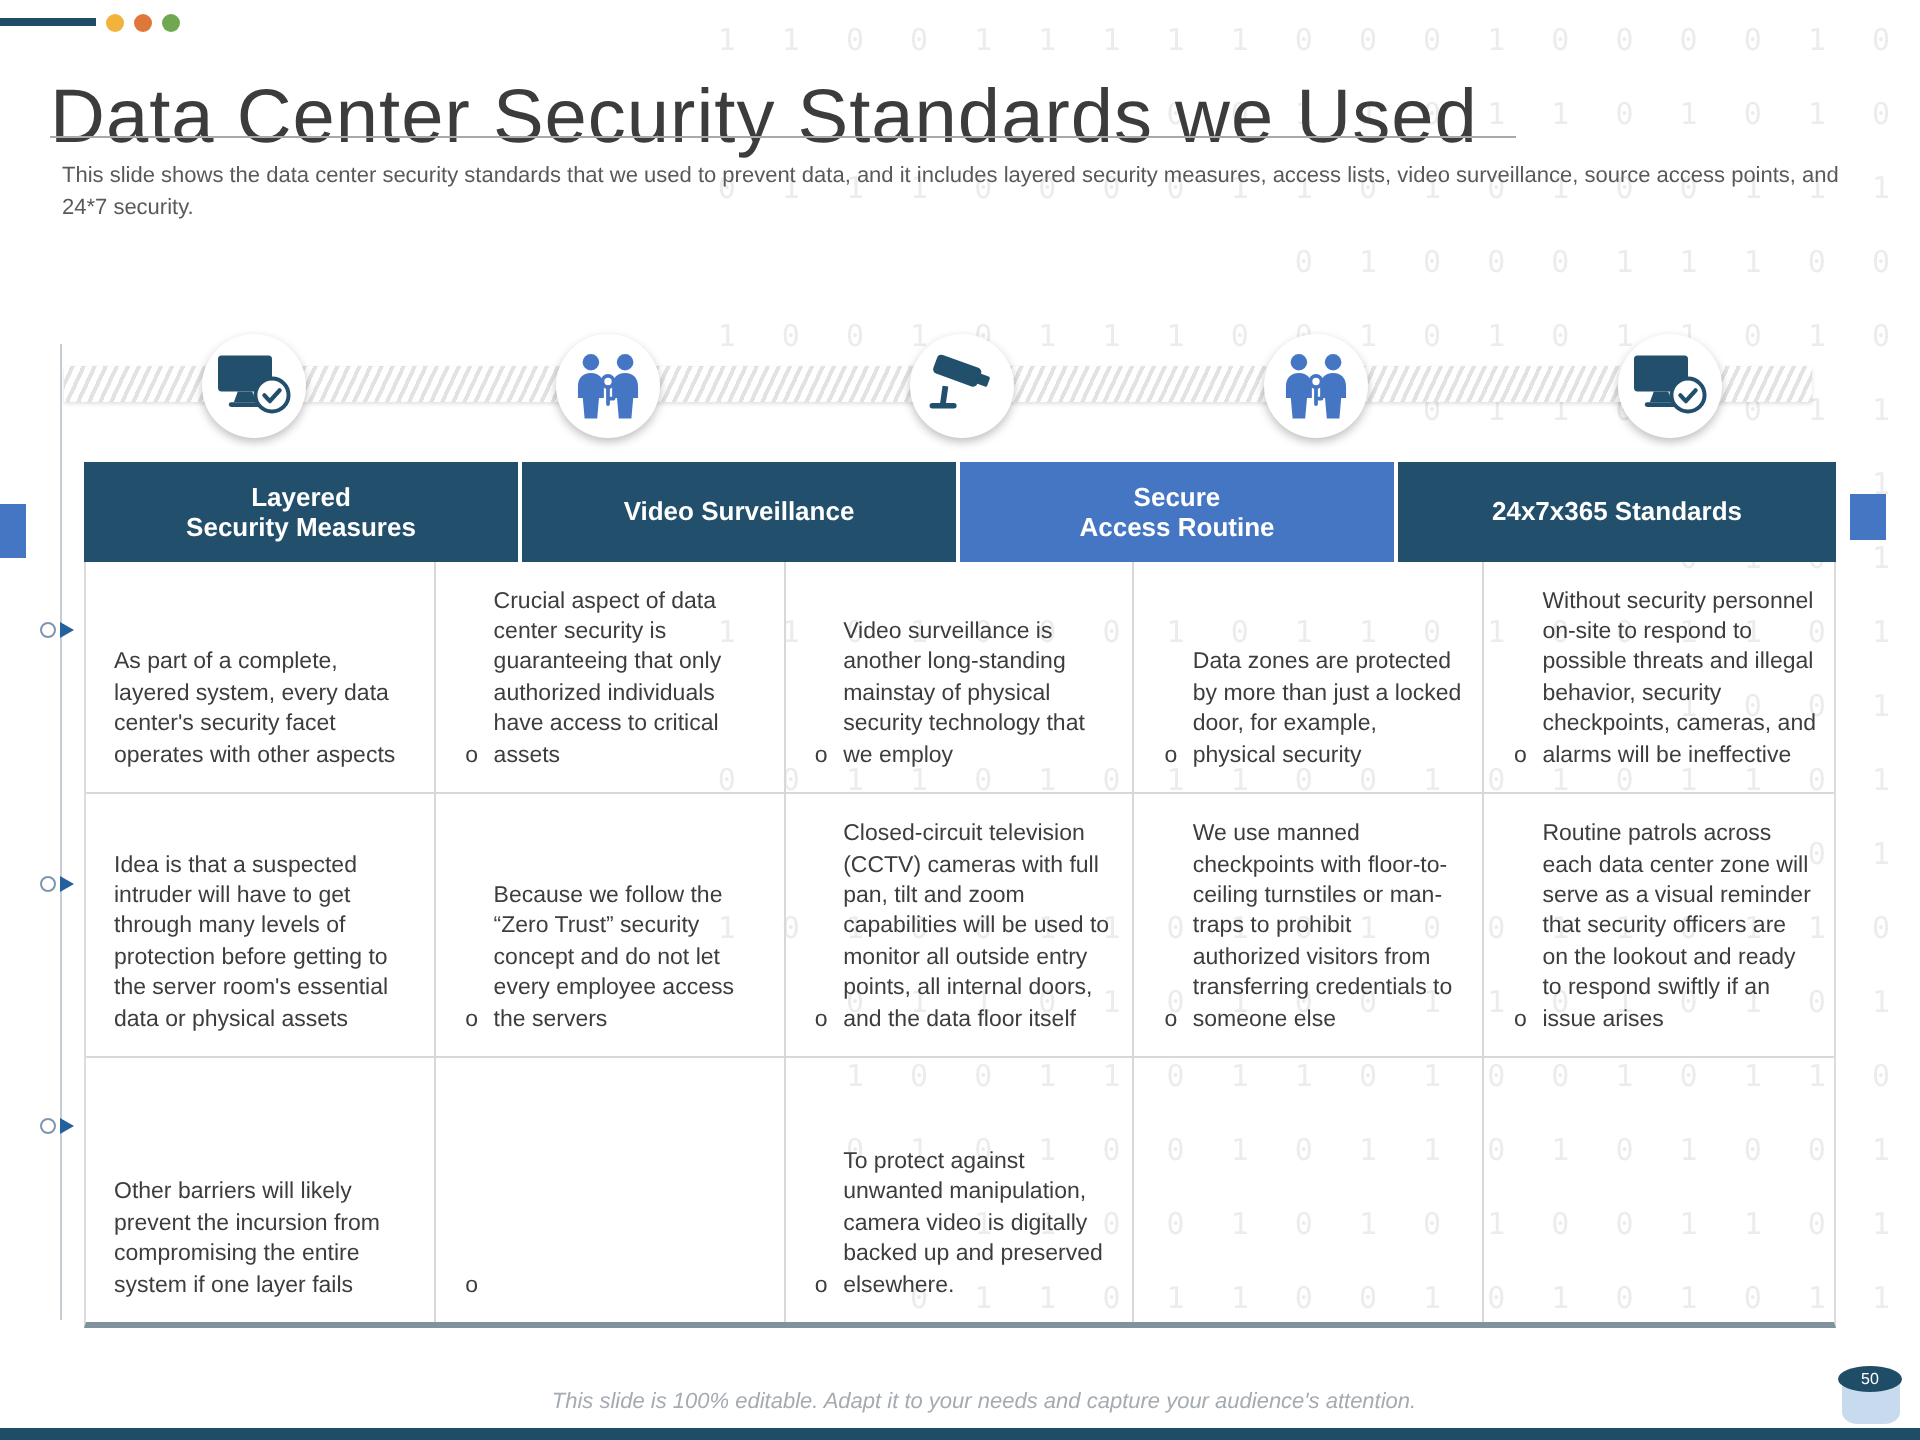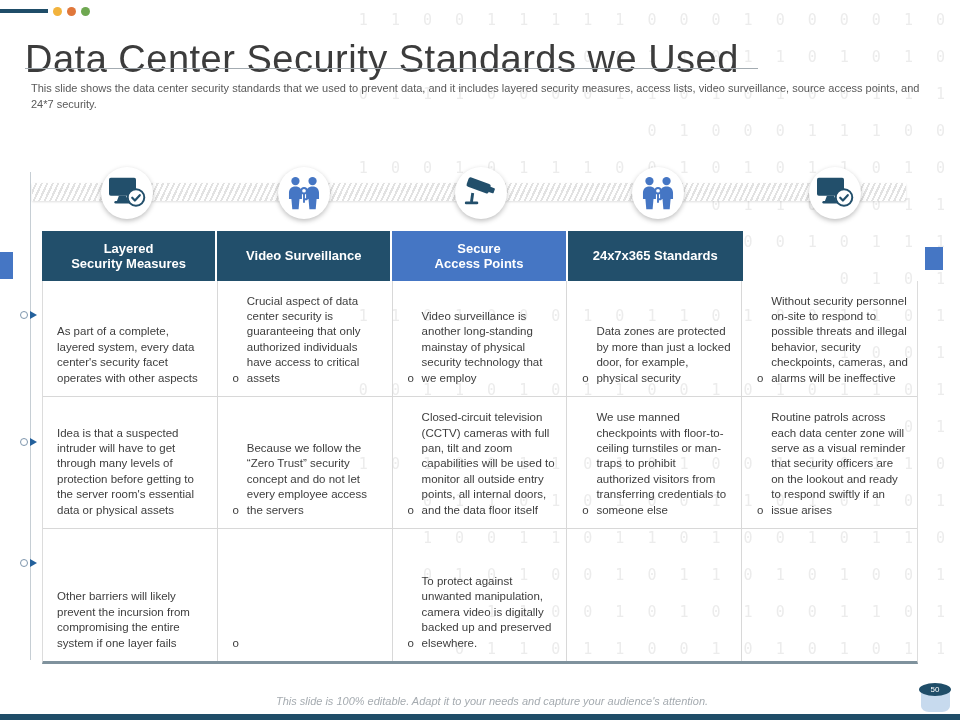--- a/index.html
+++ b/index.html
@@ -38,21 +38,21 @@
         box-shadow:0 1px 2px rgba(0,0,0,.12);}
   .icon-circle{position:absolute;top:167px;width:52px;height:52px;border-radius:50%;background:#fff;
                box-shadow:0 2px 5px rgba(0,0,0,.25);display:flex;align-items:center;justify-content:center;z-index:2;}
 
   
   .tab-left{position:absolute;left:0;top:252px;width:13px;height:27px;background:#4576c4;z-index:1;}
   .tab-right{position:absolute;left:925px;top:247px;width:18px;height:23px;background:#4576c4;z-index:1;}
 
   
   .tbl{position:absolute;left:42px;top:231px;width:876px;z-index:1;}
-  .thead{display:grid;grid-template-columns:repeat(5,1fr);}
+  .thead{display:grid;grid-template-columns:repeat(4,1fr);}
   .th{height:50px;display:flex;align-items:center;justify-content:center;text-align:center;
       color:#fff;font-weight:bold;font-size:13px;line-height:1.18;padding:0 6px;
       box-sizing:border-box;border-right:2px solid #fff;white-space:pre-line;}
   .th:last-child{border-right:none;}
   .th.dark{background:#224f6b;}
   .th.blue{background:#4576c4;}
   .tbody{border-left:1px solid #dcdcdc;border-right:1px solid #dcdcdc;border-bottom:3px solid #7f929d;}
   .trow{display:grid;grid-template-columns:repeat(5,1fr);border-bottom:1px solid #d8d8d8;}
   .trow:last-child{border-bottom:none;}
   .td{border-right:1px solid #d8d8d8;padding:11px 9px 10px 7px;font-size:11.5px;color:#3d3d3d;
@@ -192,21 +192,21 @@
 
   <div class="tab-left"></div>
   <div class="tab-right"></div>
 
   <div class="tbl">
     <div class="thead">
       <div class="th dark">Layered
 Security Measures</div>
       <div class="th dark">Video Surveillance</div>
       <div class="th blue">Secure
-Access Points</div>
+Access Routine</div>
       <div class="th dark">24x7x365 Standards</div>
     </div>
     <div class="tbody">
       <div class="trow r1">
         <div class="td plain">
             <div>As part of a complete, layered system, every data center's security facet operates with other aspects</div>
           </div>
         <div class="td">
             <span class="bullet">o</span>
             <div>Crucial aspect of data center security is guaranteeing that only authorized individuals have access to critical assets</div>

